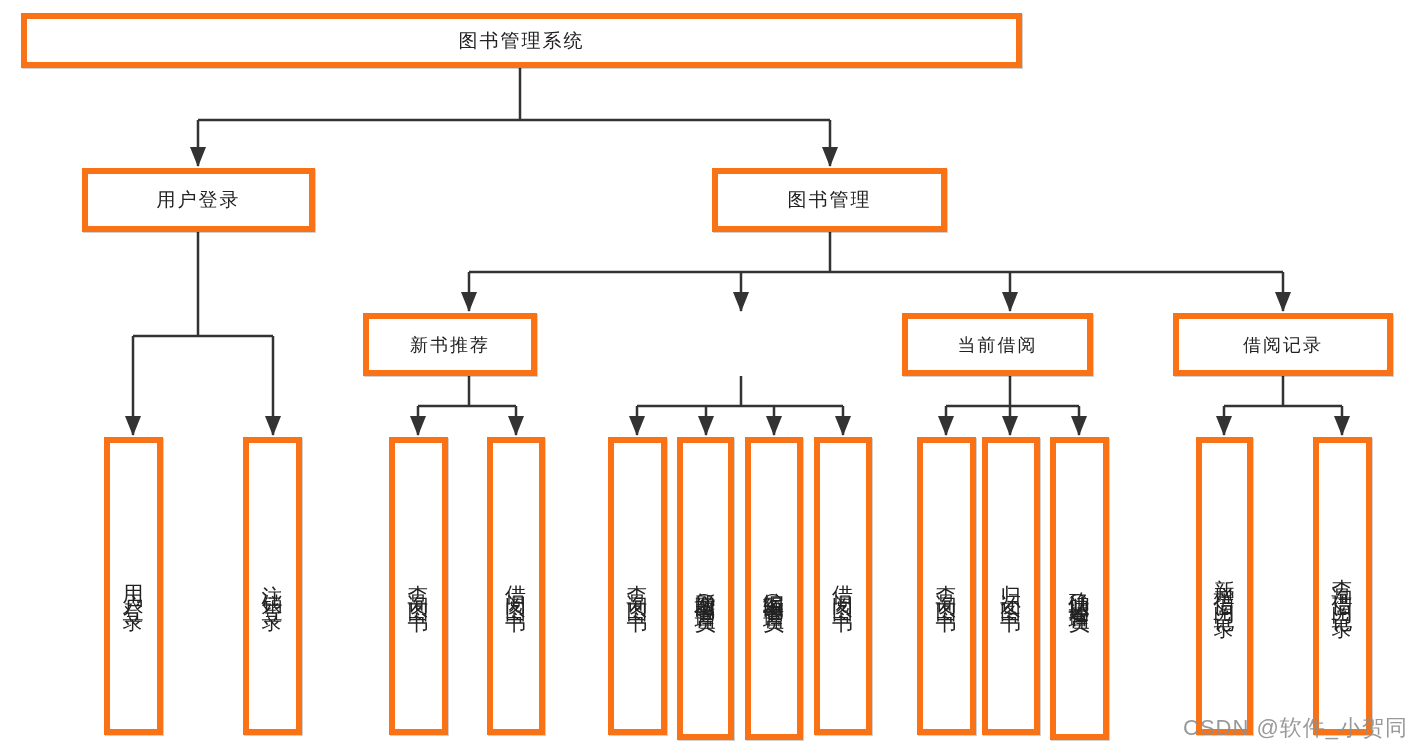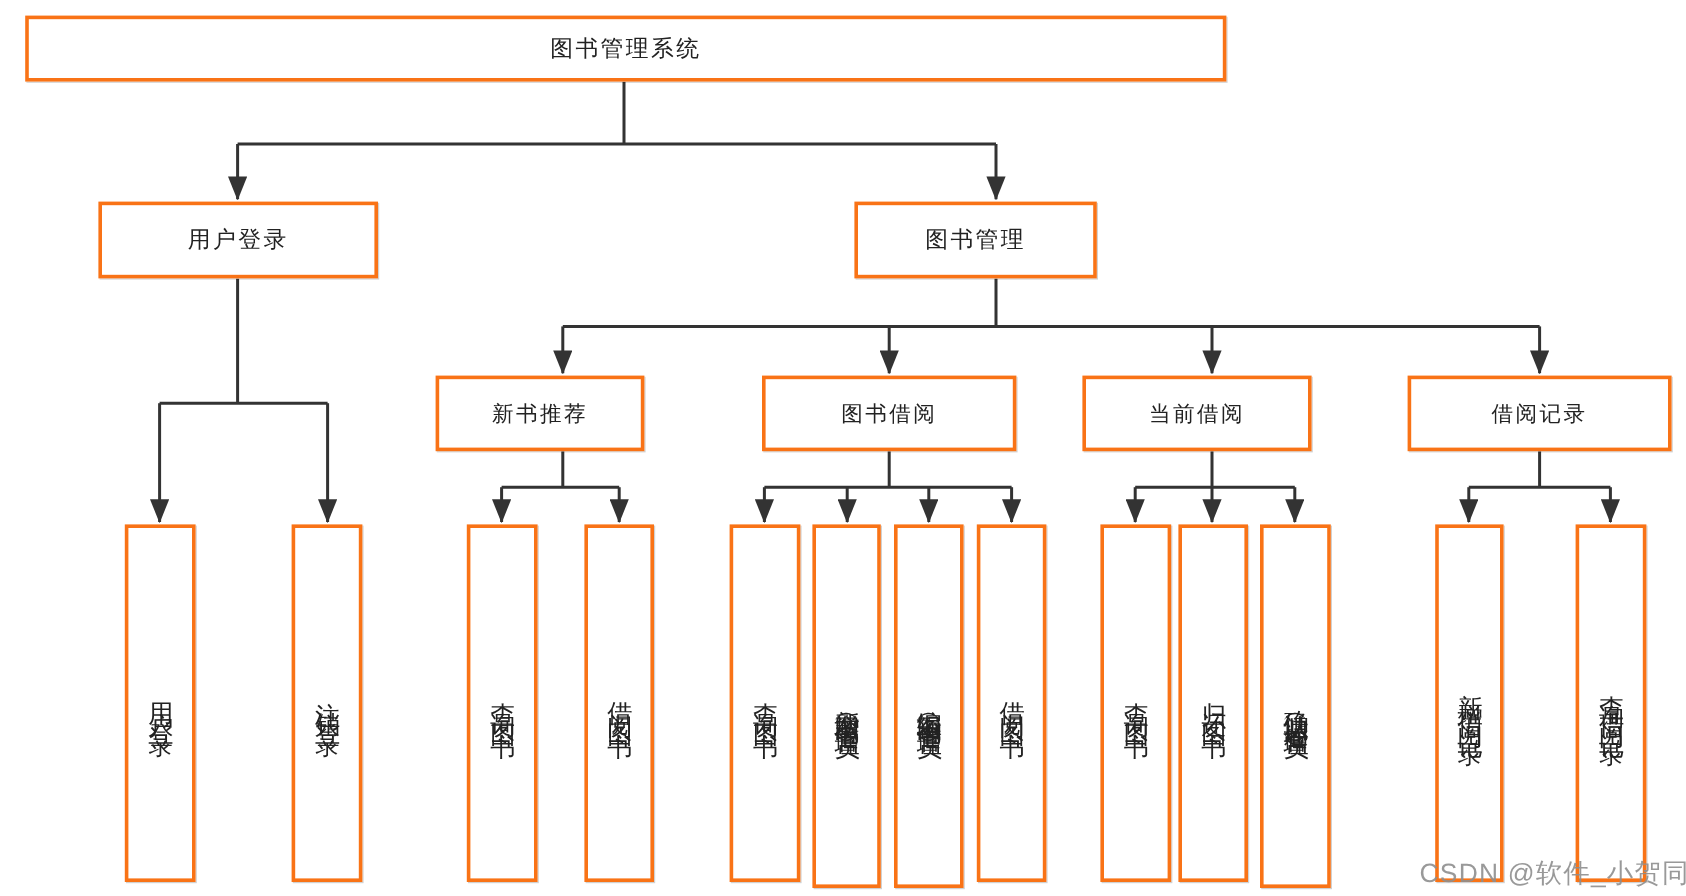--- a/index.html
+++ b/index.html
@@ -8,21 +8,21 @@
     width:1405px;height:747px;
     background:#ffffff;
     font-family:"Liberation Sans","DejaVu Sans",sans-serif;
     overflow:hidden;
   }
   #edges{position:absolute;left:0;top:0;width:1405px;height:747px;}
   .box{
     position:absolute;
     box-sizing:border-box;
     background:#ffffff;
-    border:3px solid #f97316;
+    border:6px solid #f97316;
     display:flex;align-items:center;justify-content:center;
     color:#222222;
     box-shadow:1px 1px 0 rgba(0,0,0,0.18);
   }
   .h-box{font-size:19px;letter-spacing:2px;}
   .root{left:21px;top:13px;width:1001px;height:55px;}
   .lvl2{top:168px;height:64px;}
   .lvl3{top:313px;height:63px;font-size:18px;}
   .leaf{
     top:437px;height:298px;
@@ -84,24 +84,23 @@
 
       <path d="M1283 376 V406 M1224 406 H1342"></path>
       <path d="M1224 406 V435" marker-end="url(#arw)"></path>
       <path d="M1342 406 V435" marker-end="url(#arw)"></path>
     </g>
   </svg>
 
   <div class="box h-box root">图书管理系统</div>
 
   <div class="box h-box lvl2" style="left:82px;width:233px;">用户登录</div>
-  <div class="box h-box lvl2" style="left:712px;width:202px;">图书管理</div>
+  <div class="box h-box lvl2" style="left:712px;width:235px;">图书管理</div>
 
   <div class="box h-box lvl3" style="left:363px;width:174px;">新书推荐</div>
-  <div class="box h-box lvl3" style="left:635px;width:212px;">图书借阅</div>
   <div class="box h-box lvl3" style="left:902px;width:191px;">当前借阅</div>
   <div class="box h-box lvl3" style="left:1173px;width:220px;">借阅记录</div>
 
   <div class="box leaf" style="left:104px;width:59px;">用户登录</div>
   <div class="box leaf" style="left:243px;width:59px;">注销登录</div>
 
   <div class="box leaf" style="left:389px;width:59px;">查询图书</div>
   <div class="box leaf" style="left:487px;width:58px;">借阅图书</div>
 
   <div class="box leaf" style="left:608px;width:59px;">查询图书</div>

